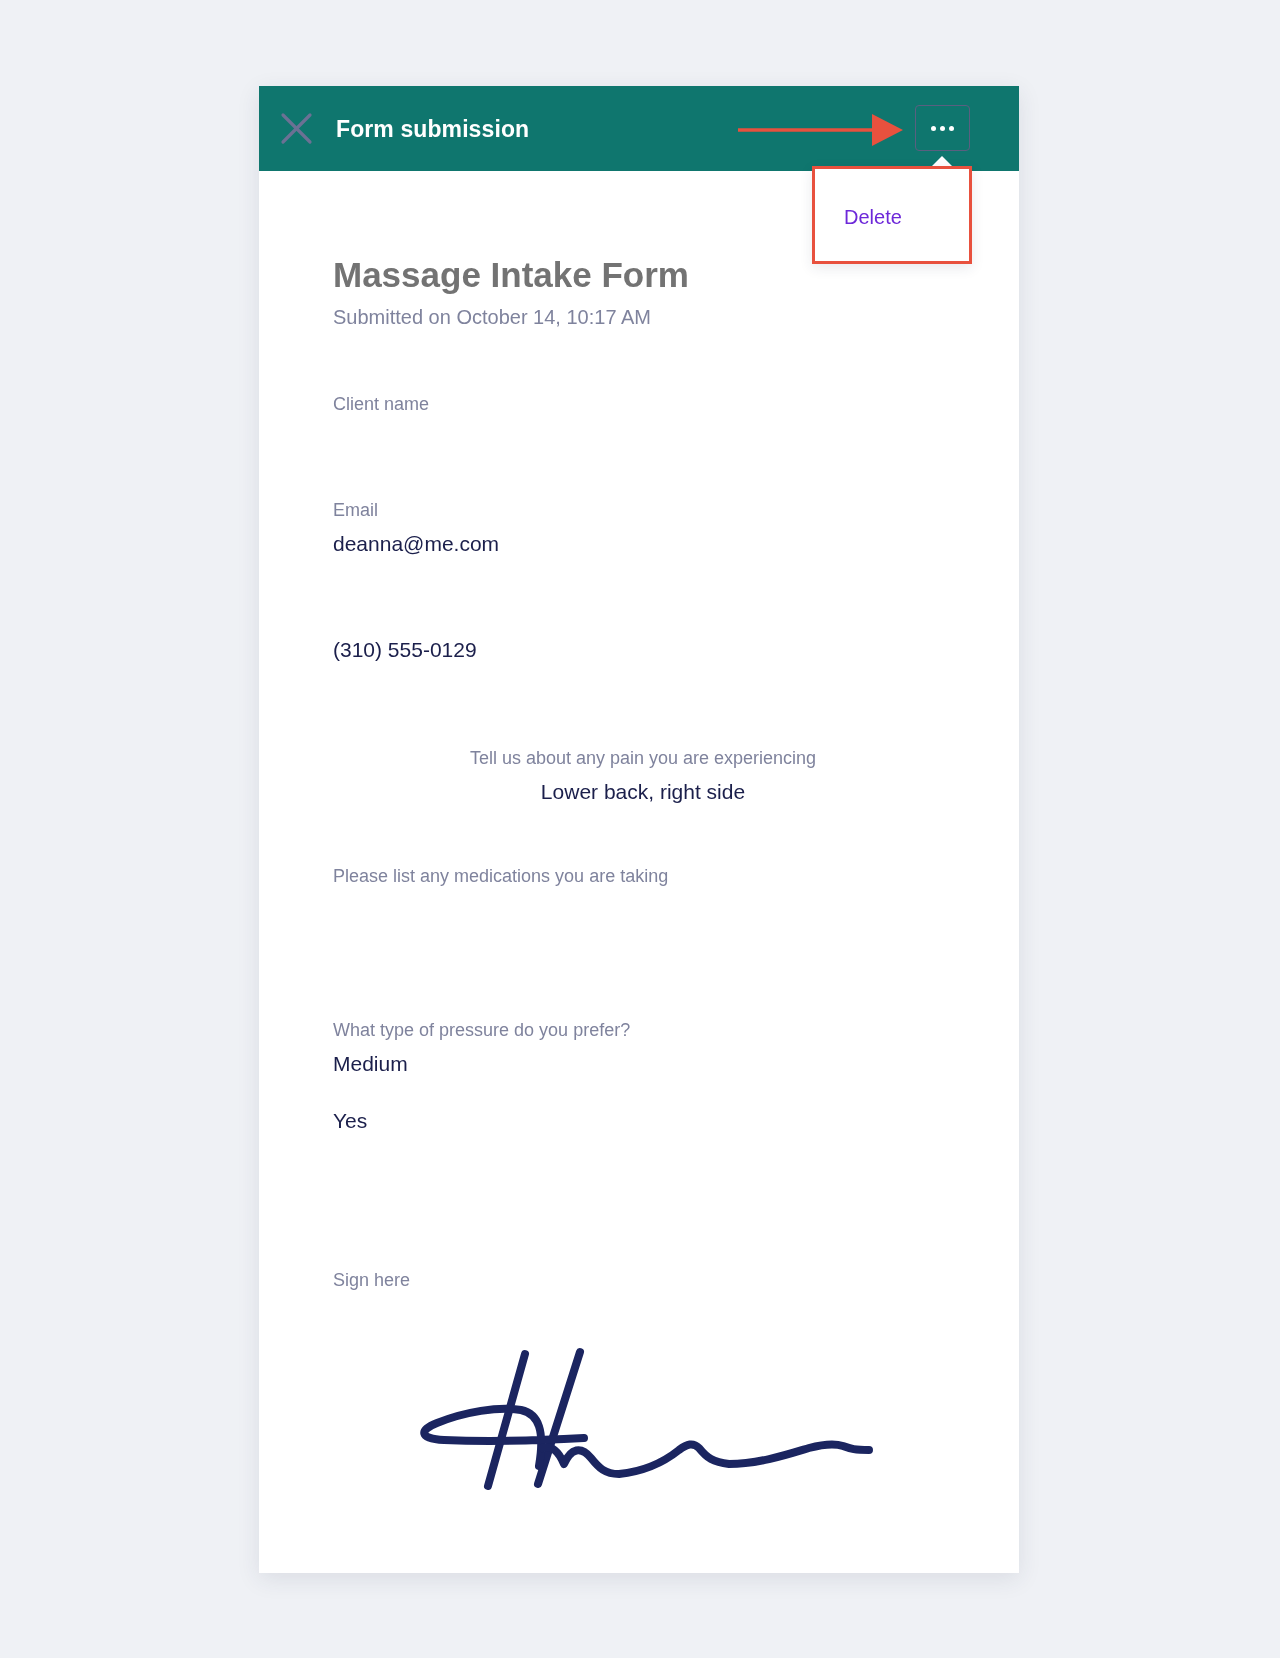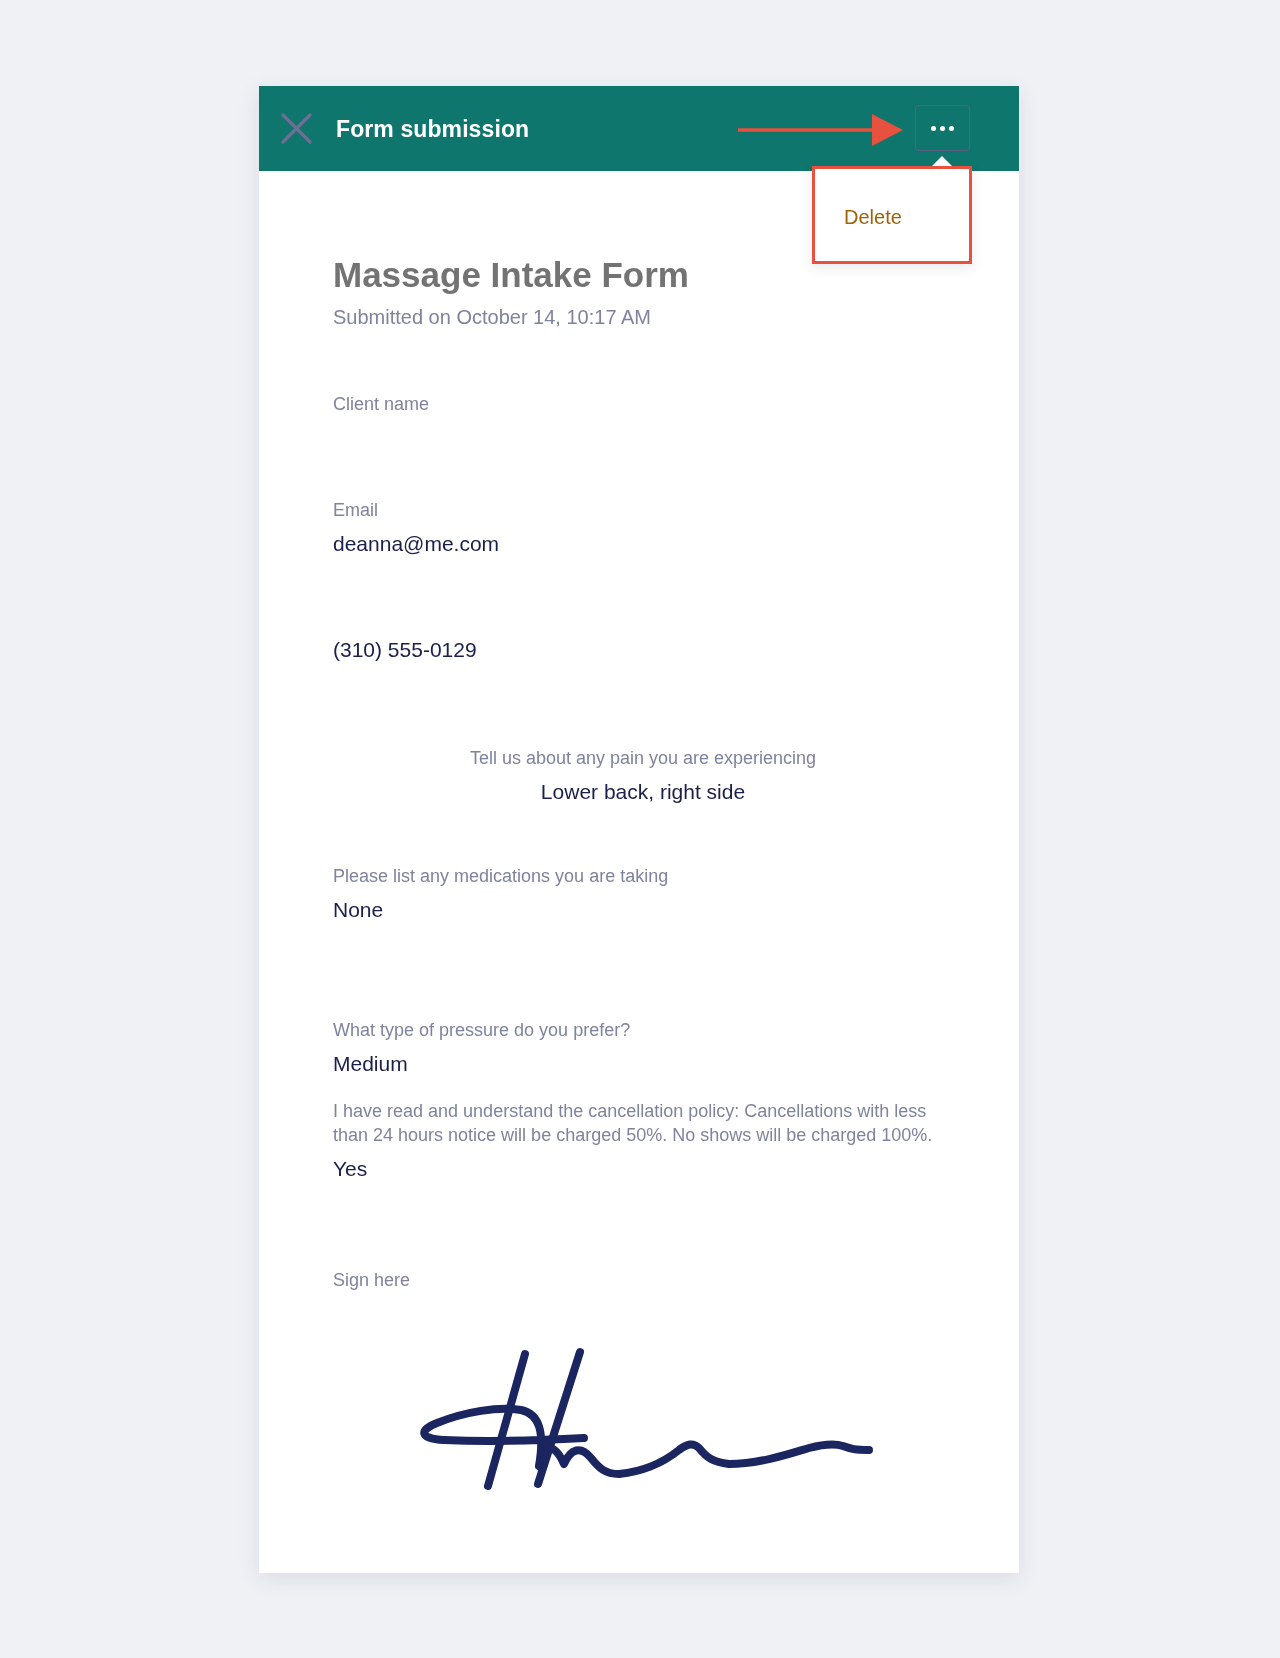--- a/index.html
+++ b/index.html
@@ -59,21 +59,21 @@
     .menu {
       position: absolute; left: 553px; top: 80px;
       width: 160px; height: 98px;
       background: #ffffff;
       border: 3px solid #e8513e;
       box-sizing: border-box;
       box-shadow: 0 4px 12px rgba(40,45,80,0.10);
     }
     .menu-item {
       position: absolute; left: 29px; top: 36px;
-      font-size: 20px; color: #a16207;
+      font-size: 20px; color: #6d28d9;
       cursor: pointer; line-height: 24px;
     }
     .content {
       position: absolute; left: 74px; top: 0;
       width: 620px;
     }
     .form-title {
       position: absolute; left: 0; top: 167px;
       font-size: 35px; font-weight: bold; color: #737373;
       white-space: nowrap; line-height: 44px;
@@ -147,30 +147,28 @@
       <div class="field-value">(310) 555-0129</div>
     </div>
 
     <div class="field" style="top:660px;text-align:center;">
       <div class="field-label">Tell us about any pain you are experiencing</div>
       <div class="field-value">Lower back, right side</div>
     </div>
 
     <div class="field" style="top:778px;">
       <div class="field-label">Please list any medications you are taking</div>
-      <div class="field-value">None</div>
     </div>
 
     <div class="field" style="top:932px;">
       <div class="field-label">What type of pressure do you prefer?</div>
       <div class="field-value">Medium</div>
     </div>
 
     <div class="field" style="top:1013px; width:610px;">
-      <div class="field-label">I have read and understand the cancellation policy: Cancellations with less than 24 hours notice will be charged 50%. No shows will be charged 100%.</div>
       <div class="field-value">Yes</div>
     </div>
 
     <div class="field" style="top:1182px;">
       <div class="field-label">Sign here</div>
     </div>
   </div>
 
   <svg class="signature" viewBox="0 0 760 1487" width="760" height="1487">
     <g fill="none" stroke="#1b2560" stroke-width="8" stroke-linecap="round" stroke-linejoin="round">

